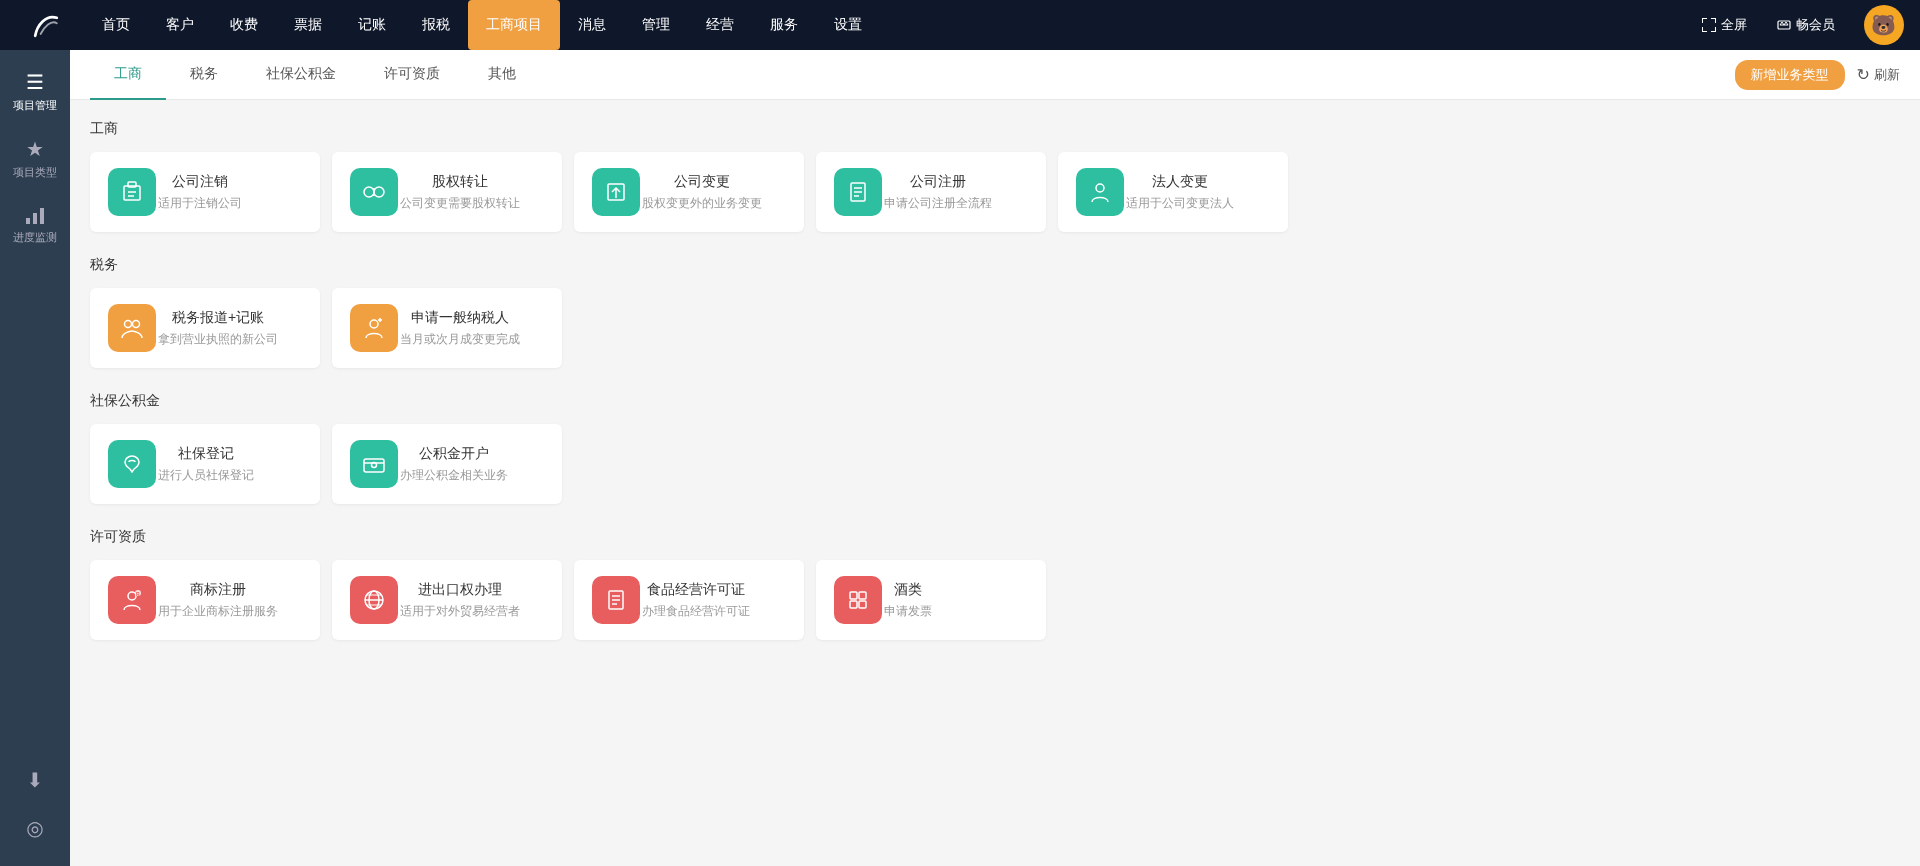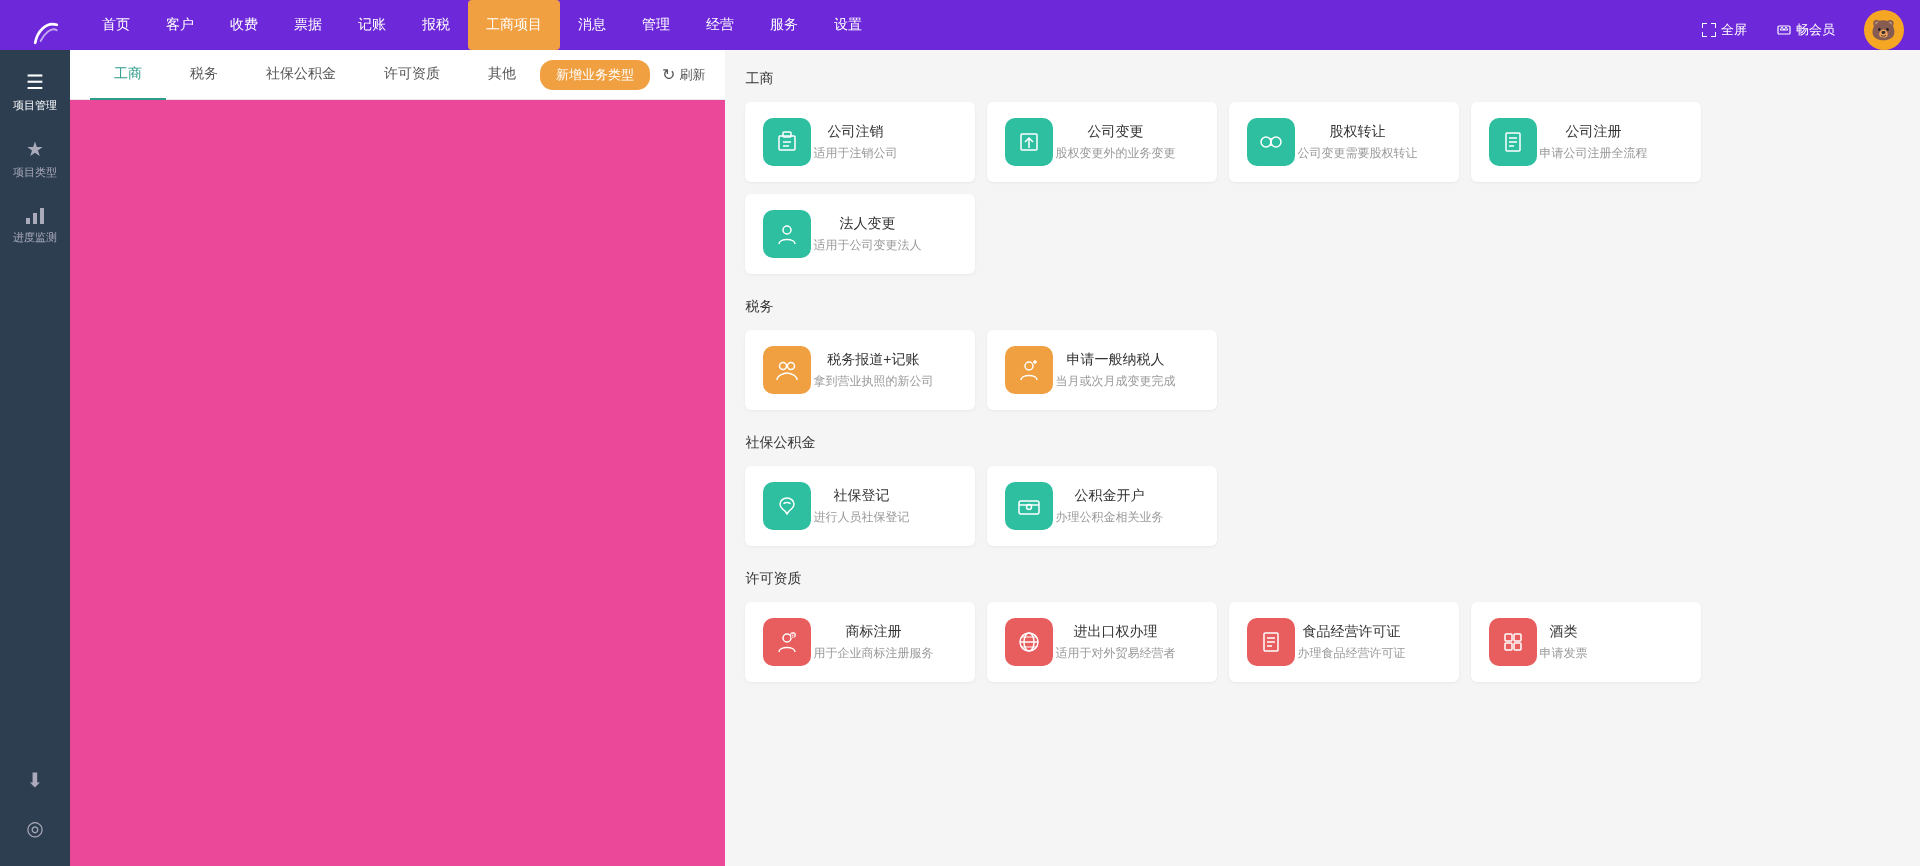--- a/index.html
+++ b/index.html
@@ -1,23 +1,23 @@
 <!DOCTYPE html>
 <html><head>
   <meta charset="utf-8">
   <style>
     * { box-sizing: border-box; margin: 0; padding: 0; }
     body { font-family: "Microsoft YaHei", "PingFang SC", sans-serif; background: #f5f5f5; overflow: hidden; width: 1920px; height: 866px; }
 
     
     .top-nav {
       height: 50px;
-      background: #6d28d9;
-      display: flex;
-      align-items: flex-end;
+      background: #0f172a;
+      display: flex;
+      align-items: center;
       padding: 0 16px;
       gap: 0;
     }
     .top-nav-logo {
       width: 60px;
       display: flex;
       align-items: center;
       justify-content: center;
       margin-right: 8px;
     }
@@ -125,22 +125,22 @@
       justify-content: center;
       cursor: pointer;
       color: #aab;
       font-size: 20px;
     }
 
     
     .main-content {
       flex: 1;
       display: flex;
-      flex-direction: row;
-      background: #ec4899;
+      flex-direction: column;
+      background: #0f766e;
       overflow: hidden;
     }
 
     
     .sub-tabs {
       background: #fff;
       display: flex;
       align-items: center;
       padding: 0 20px;
       height: 50px;
@@ -364,42 +364,42 @@
           </div>
           <div class="card-text">
             <div class="card-title">公司注销</div>
             <div class="card-desc">适用于注销公司</div>
           </div>
         </div>
 
         <div class="card">
           <div class="card-icon teal">
             <svg width="28" height="28" viewBox="0 0 28 28" fill="none">
+              <circle cx="9" cy="14" r="5" stroke="white" stroke-width="1.5" fill="none"></circle>
+              <circle cx="19" cy="14" r="5" stroke="white" stroke-width="1.5" fill="none"></circle>
+              <line x1="14" y1="10" x2="14" y2="18" stroke="white" stroke-width="1.5"></line>
+            </svg>
+          </div>
+          <div class="card-text">
+            <div class="card-title">股权转让</div>
+            <div class="card-desc">公司变更需要股权转让</div>
+          </div>
+        </div>
+
+        <div class="card">
+          <div class="card-icon teal">
+            <svg width="28" height="28" viewBox="0 0 28 28" fill="none">
               <rect x="6" y="6" width="16" height="16" rx="1" stroke="white" stroke-width="1.5" fill="none"></rect>
               <path d="M10 14 L14 10 L18 14" stroke="white" stroke-width="1.5" fill="none"></path>
               <line x1="14" y1="10" x2="14" y2="20" stroke="white" stroke-width="1.5"></line>
             </svg>
           </div>
           <div class="card-text">
             <div class="card-title">公司变更</div>
             <div class="card-desc">股权变更外的业务变更</div>
-          </div>
-        </div>
-
-        <div class="card">
-          <div class="card-icon teal">
-            <svg width="28" height="28" viewBox="0 0 28 28" fill="none">
-              <circle cx="9" cy="14" r="5" stroke="white" stroke-width="1.5" fill="none"></circle>
-              <circle cx="19" cy="14" r="5" stroke="white" stroke-width="1.5" fill="none"></circle>
-              <line x1="14" y1="10" x2="14" y2="18" stroke="white" stroke-width="1.5"></line>
-            </svg>
-          </div>
-          <div class="card-text">
-            <div class="card-title">股权转让</div>
-            <div class="card-desc">公司变更需要股权转让</div>
           </div>
         </div>
 
         <div class="card">
           <div class="card-icon teal">
             <svg width="28" height="28" viewBox="0 0 28 28" fill="none">
               <rect x="7" y="5" width="14" height="18" rx="1" stroke="white" stroke-width="1.5" fill="none"></rect>
               <line x1="10" y1="10" x2="18" y2="10" stroke="white" stroke-width="1.5"></line>
               <line x1="10" y1="14" x2="18" y2="14" stroke="white" stroke-width="1.5"></line>
               <line x1="10" y1="18" x2="15" y2="18" stroke="white" stroke-width="1.5"></line>

